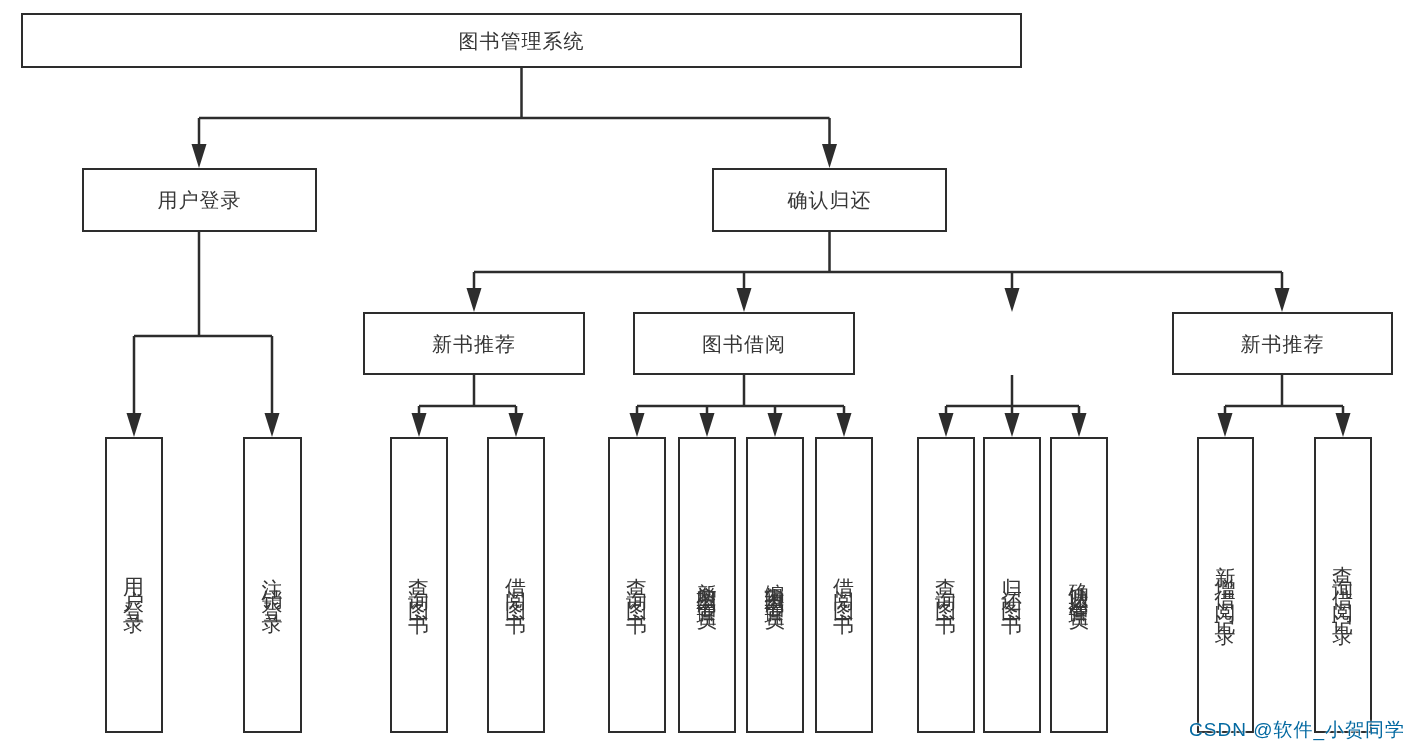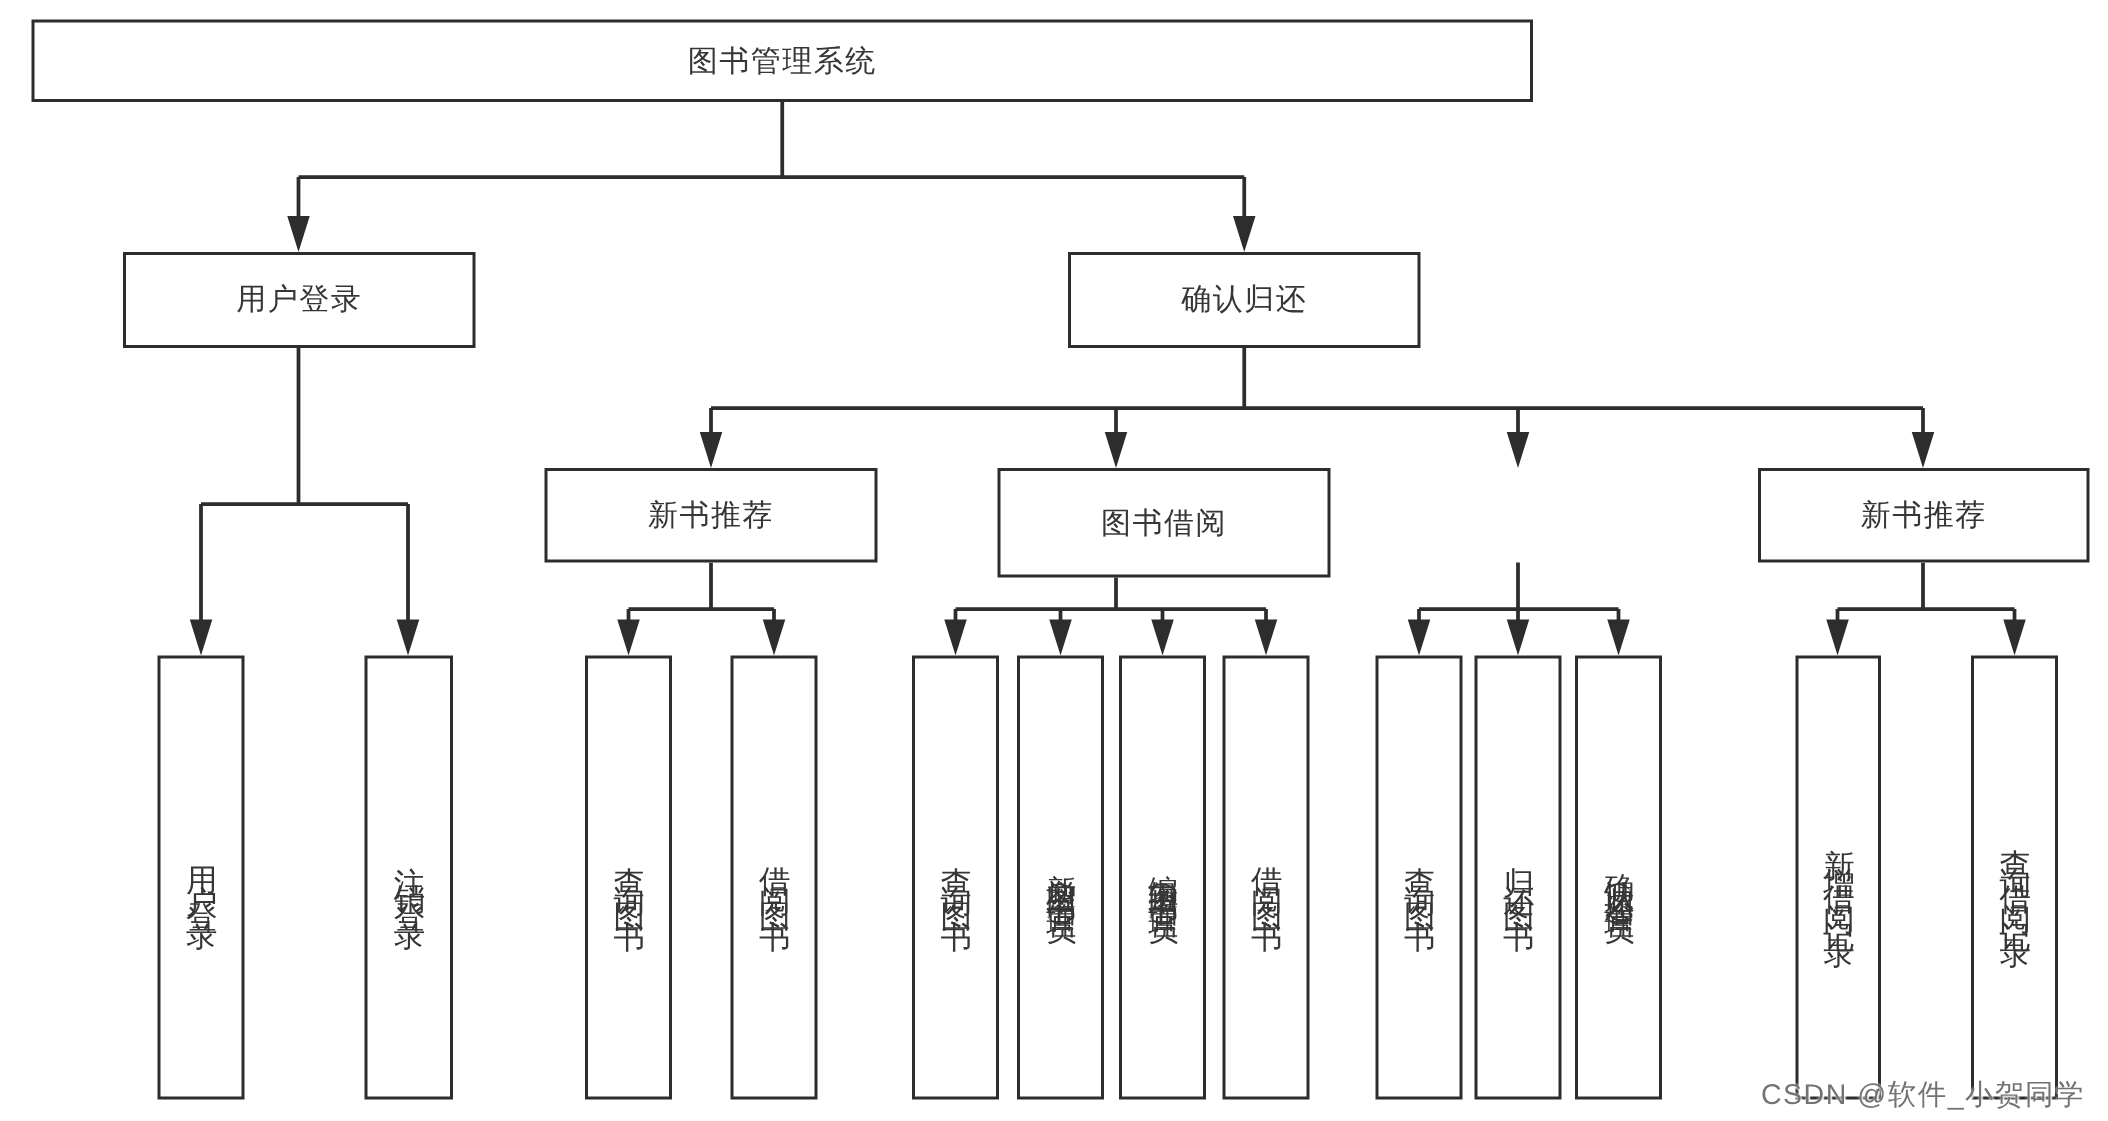--- a/index.html
+++ b/index.html
@@ -15,22 +15,22 @@
     line-height:1;z-index:2;
   }
   .h{font-size:20px;letter-spacing:1px;}
   .v{
     top:437px;height:296px;font-size:21px;
     writing-mode:vertical-rl;text-orientation:mixed;
     letter-spacing:12px;
   }
   .v.long{letter-spacing:4px;font-size:20px;}
   .watermark{
-    position:absolute;right:15px;bottom:4px;z-index:5;
-    font-size:19px;color:#737373;letter-spacing:1px;
+    position:absolute;right:0;bottom:4px;z-index:5;
+    font-size:19px;color:#0369a1;letter-spacing:1px;
     text-shadow:0 0 2px #ffffff,1px 1px 1px #ffffff;
   }
 </style>
 </head>
 <body>
 
 <div id="stage">
 
   <svg id="wires" viewBox="0 0 1405 747" xmlns="http://www.w3.org/2000/svg">
     <g stroke="#2d2d2d" stroke-width="2.5" fill="none">
@@ -78,21 +78,21 @@
       <polygon points="1335.5,413 1350.5,413 1343,437"></polygon>
     </g>
   </svg>
 
   <div class="box h" style="left:21px;top:13px;width:1001px;height:55px">图书管理系统</div>
 
   <div class="box h" style="left:82px;top:168px;width:235px;height:64px">用户登录</div>
   <div class="box h" style="left:712px;top:168px;width:235px;height:64px">确认归还</div>
 
   <div class="box h" style="left:363px;top:312px;width:222px;height:63px">新书推荐</div>
-  <div class="box h" style="left:665px;top:312px;width:222px;height:73px">图书借阅</div>
+  <div class="box h" style="left:633px;top:312px;width:222px;height:63px">图书借阅</div>
   <div class="box h" style="left:1172px;top:312px;width:221px;height:63px">新书推荐</div>
 
   <div class="box v" style="left:105px;width:58px">用户登录</div>
   <div class="box v" style="left:243px;width:59px">注销登录</div>
 
   <div class="box v" style="left:390px;width:58px">查询图书</div>
   <div class="box v" style="left:487px;width:58px">借阅图书</div>
 
   <div class="box v" style="left:608px;width:58px">查询图书</div>
   <div class="box v long" style="left:678px;width:58px">新增图书（管理员）</div>

